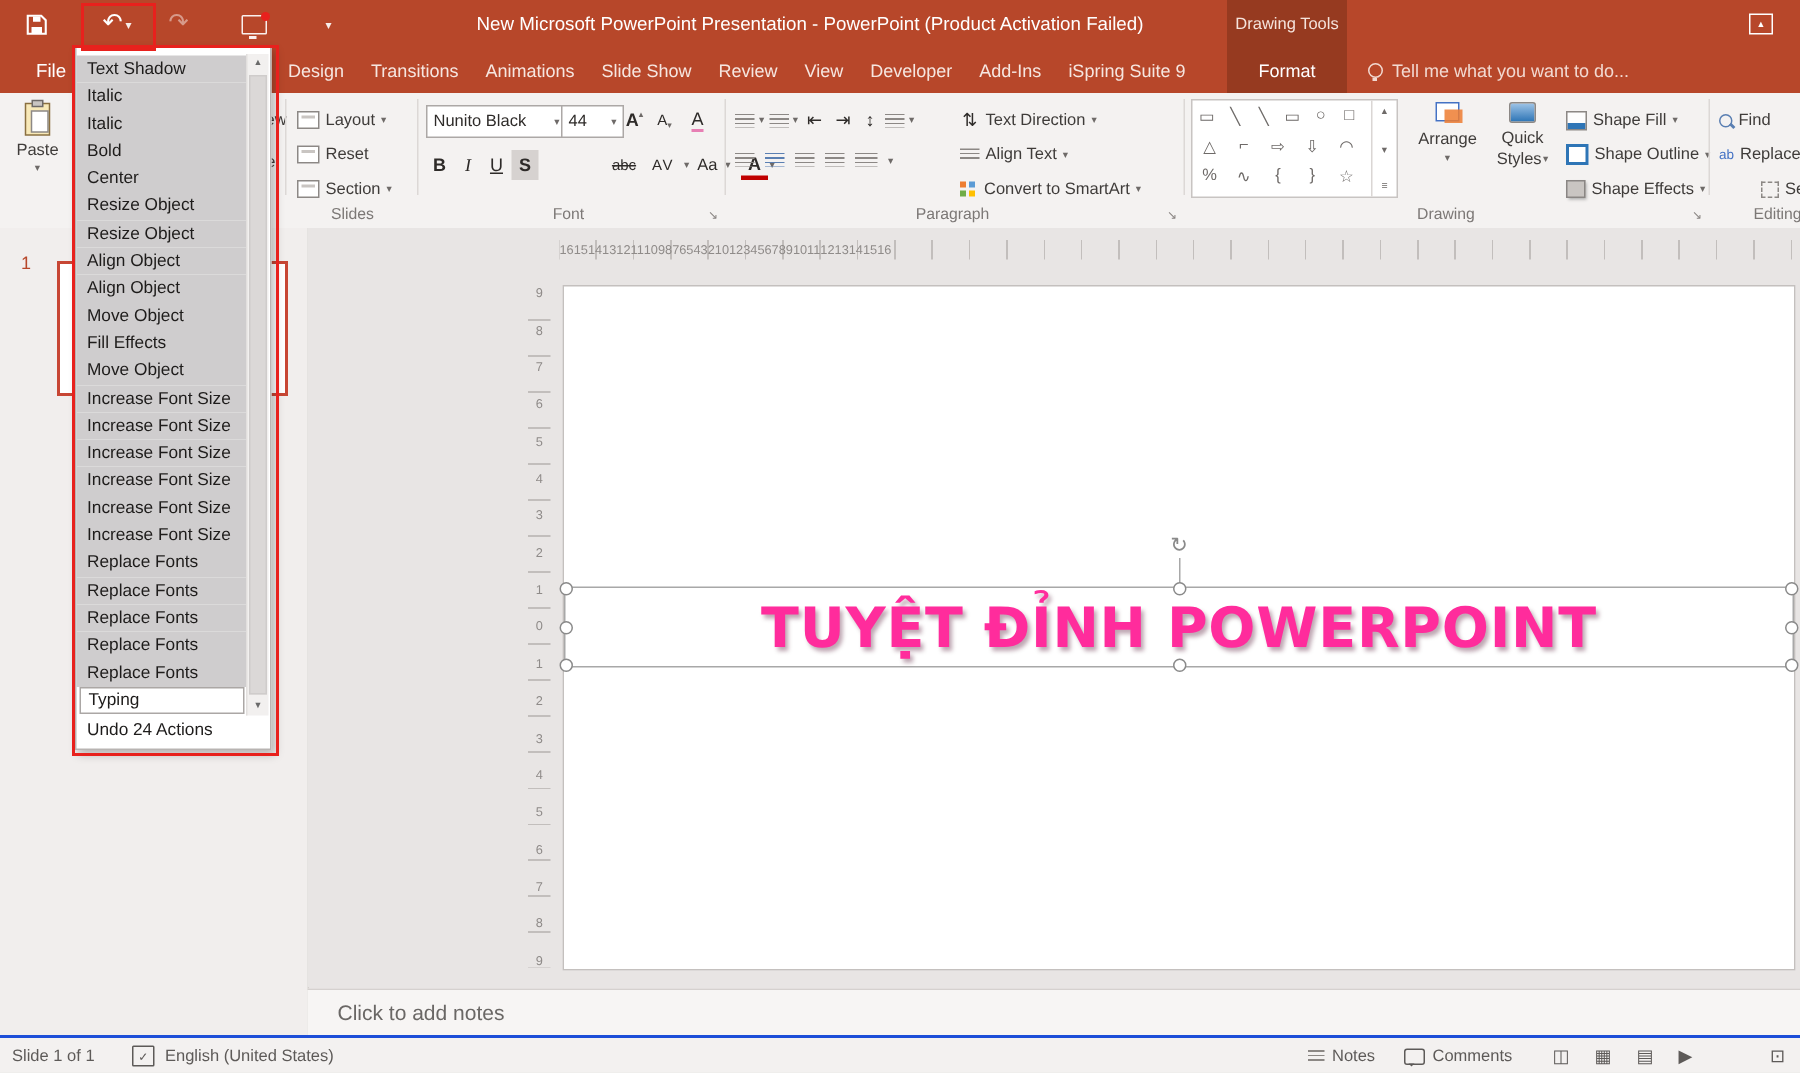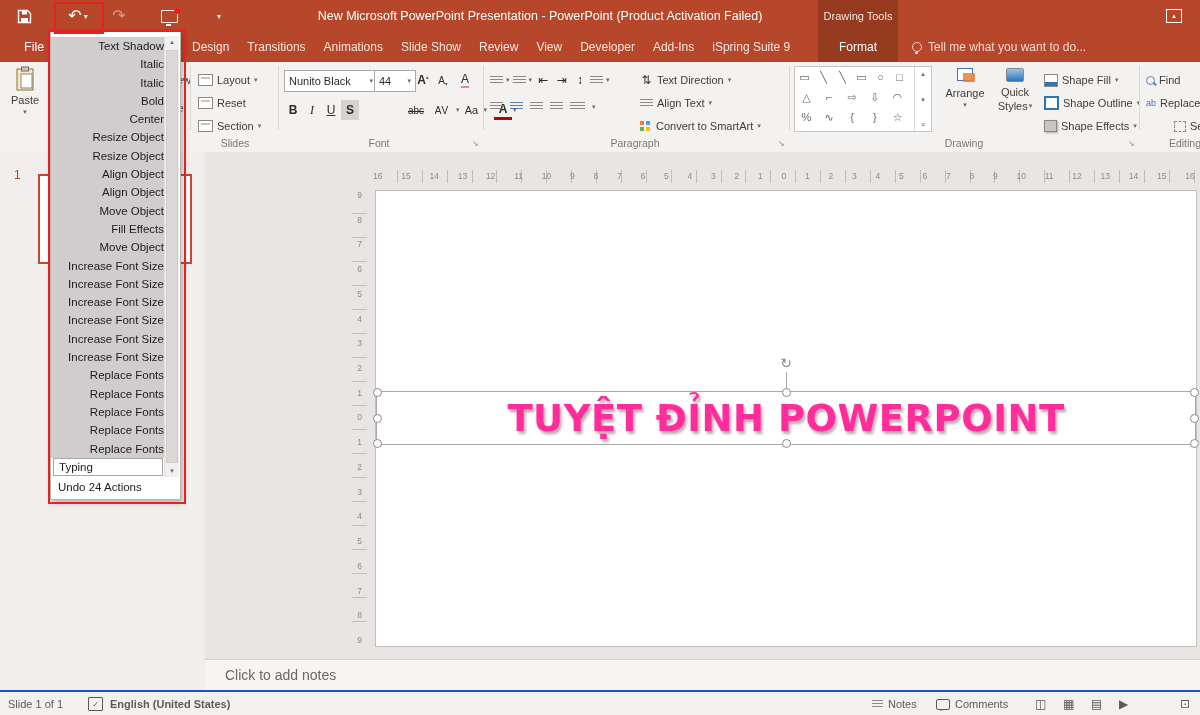--- a/index.html
+++ b/index.html
@@ -70,21 +70,21 @@
   .outl-icon{display:inline-block;width:11px;height:10px;border:2px solid #2E75B6;background:#fff;}
   .eff-icon{display:inline-block;width:11px;height:10px;border:1px solid #8A8684;background:#C9C5C2;box-shadow:1px 1px 2px #AAA;}
   .bigbtn{position:absolute;display:flex;flex-direction:column;align-items:center;gap:2px;font-size:11px;}
   .frag{position:absolute;font-size:11px;color:#3F3C3A;}
 
   
   .left-panel{position:absolute;left:0;top:152px;width:205px;height:538px;background:#F1EEED;border-right:1px solid #D5D1CF;}
   .slide-num{position:absolute;left:14px;top:16px;font-size:12px;color:#B7472A;}
   .thumb{position:absolute;left:38px;top:22px;width:150px;height:86px;background:#fff;border:2px solid #C74634;}
   .canvas{position:absolute;left:205px;top:152px;width:995px;height:506px;background:#E8E5E4;overflow:hidden;}
-  .h-ruler{position:absolute;left:168px;top:18px;width:822px;height:13px;display:flex;justify-content:space-between;
+  .h-ruler{position:absolute;left:168px;top:8px;width:822px;height:13px;display:flex;
            font-size:8.5px;color:#8F8B89;
            background:repeating-linear-gradient(90deg,transparent 0 23.9px,#C2BEBC 23.9px 24.9px);}
   .h-ruler span{line-height:13px;}
   .v-ruler{position:absolute;left:147px;top:38px;width:15px;height:455px;display:flex;flex-direction:column;
            justify-content:space-between;align-items:center;font-size:8.5px;color:#8F8B89;
            background:repeating-linear-gradient(180deg,transparent 0 23px,#C2BEBC 23px 24px);}
   .slide{position:absolute;left:170px;top:38px;width:820px;height:455px;background:#fff;border:1px solid #C4C0BE;}
   .textbox{position:absolute;left:0px;top:200px;width:818px;height:52px;border:1px solid #A8A8A8;}
   .hdl{position:absolute;width:7px;height:7px;border-radius:50%;background:#fff;border:1px solid #8A8A8A;}
   .rot-stem{position:absolute;left:50%;top:-20px;width:1px;height:20px;background:#A8A8A8;}
@@ -102,21 +102,21 @@
   .proof{display:inline-flex;align-items:center;justify-content:center;width:13px;height:12px;border:1.2px solid #5D5A58;
          border-radius:1px;font-size:8px;}
   .bubble{display:inline-block;width:12px;height:9px;border:1.2px solid #5D5A58;border-radius:2px;position:relative;}
   .bubble::after{content:"";position:absolute;left:2px;bottom:-4px;border:2px solid transparent;border-top-color:#5D5A58;}
   .vicon{font-size:12px;}
 
   
   .dd{position:absolute;left:50px;top:30px;width:129px;height:468px;background:#fff;border:1px solid #B8B4B2;
       box-shadow:2px 3px 6px rgba(0,0,0,.25);z-index:40;font-size:11.5px;color:#1E1C1B;}
   .dd-list{position:absolute;left:0;top:6px;right:16px;}
-  .dd-item{height:18.3px;line-height:18.3px;padding-left:7px;background:#CFCDCE;white-space:nowrap;overflow:hidden;text-align:right;}
+  .dd-item{height:18.3px;line-height:18.3px;padding-left:7px;background:#CFCDCE;white-space:nowrap;overflow:hidden;}
   .dd-typing{position:absolute;left:2px;top:427px;right:17px;height:16px;line-height:16px;border:1px solid #ABA7A5;
              padding-left:5px;background:#fff;}
   .dd-footer{position:absolute;left:0;bottom:2px;right:0;height:20px;line-height:20px;padding-left:7px;}
   .dd-scroll{position:absolute;right:1px;top:5px;width:14px;height:441px;background:#F2F0EF;border-left:1px solid #E2DFDE;}
   .dd-sbtn{position:absolute;left:0;width:14px;height:12px;display:flex;align-items:center;justify-content:center;
            font-size:6px;color:#6A6A6A;}
   .dd-thumb{position:absolute;left:1px;right:1px;top:14px;bottom:14px;background:#DBD8D7;border:1px solid #CFCCCB;}
 
   
   .anno{position:absolute;border:2px solid #E8211D;z-index:50;pointer-events:none;}
@@ -453,21 +453,21 @@
 
   <div class="notes">
     <span>Click to add notes</span>
   </div>
 
   <div class="statusbar">
     <div class="sb" style="left:8px;">Slide 1 of 1</div>
     <div class="sb" style="left:88px;">
       <span class="proof">✓</span>
     </div>
-    <div class="sb" style="left:110px;font-weight:bold;">English (United States)</div>
+    <div class="sb" style="left:110px;">English (United States)</div>
     <div class="sb" style="left:872px;">
       <span class="lines-icon" style="width:11px;height:8px;"></span>
       <span>Notes</span>
     </div>
     <div class="sb" style="left:936px;">
       <span class="bubble"></span>
       <span>Comments</span>
     </div>
     <div class="sb vicon" style="left:1035px;">◫</div>
     <div class="sb vicon" style="left:1063px;">▦</div>

